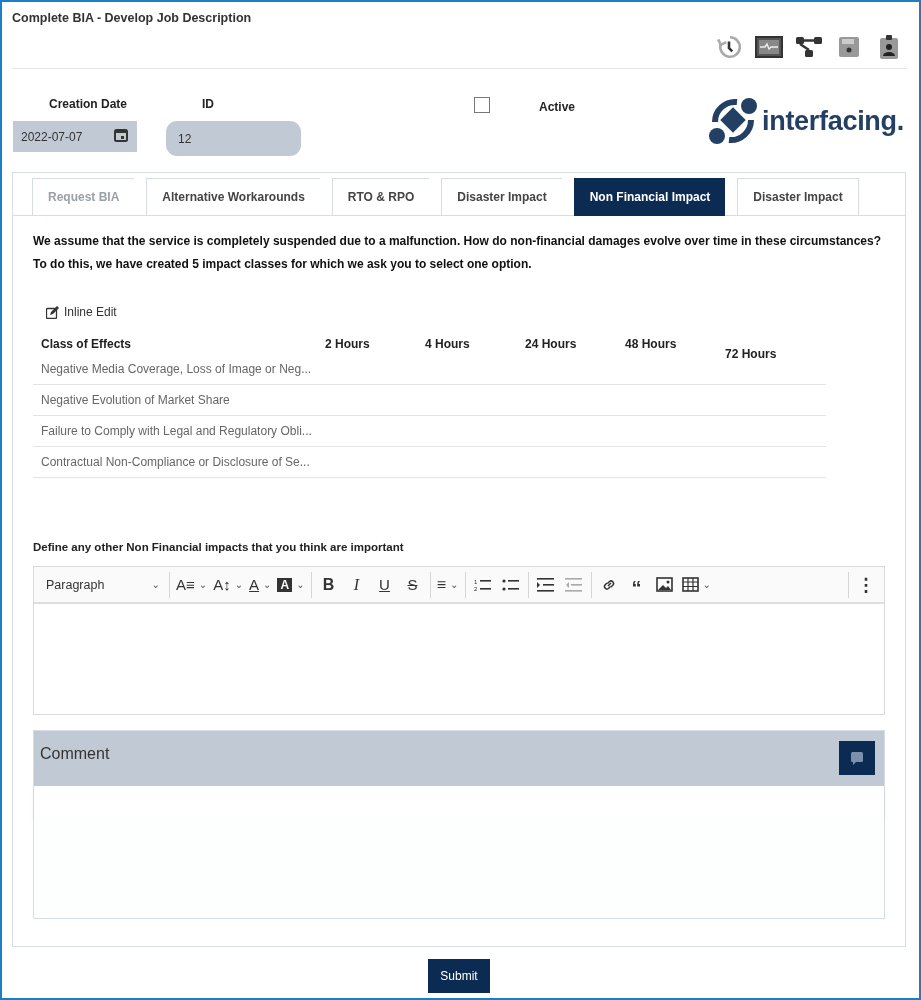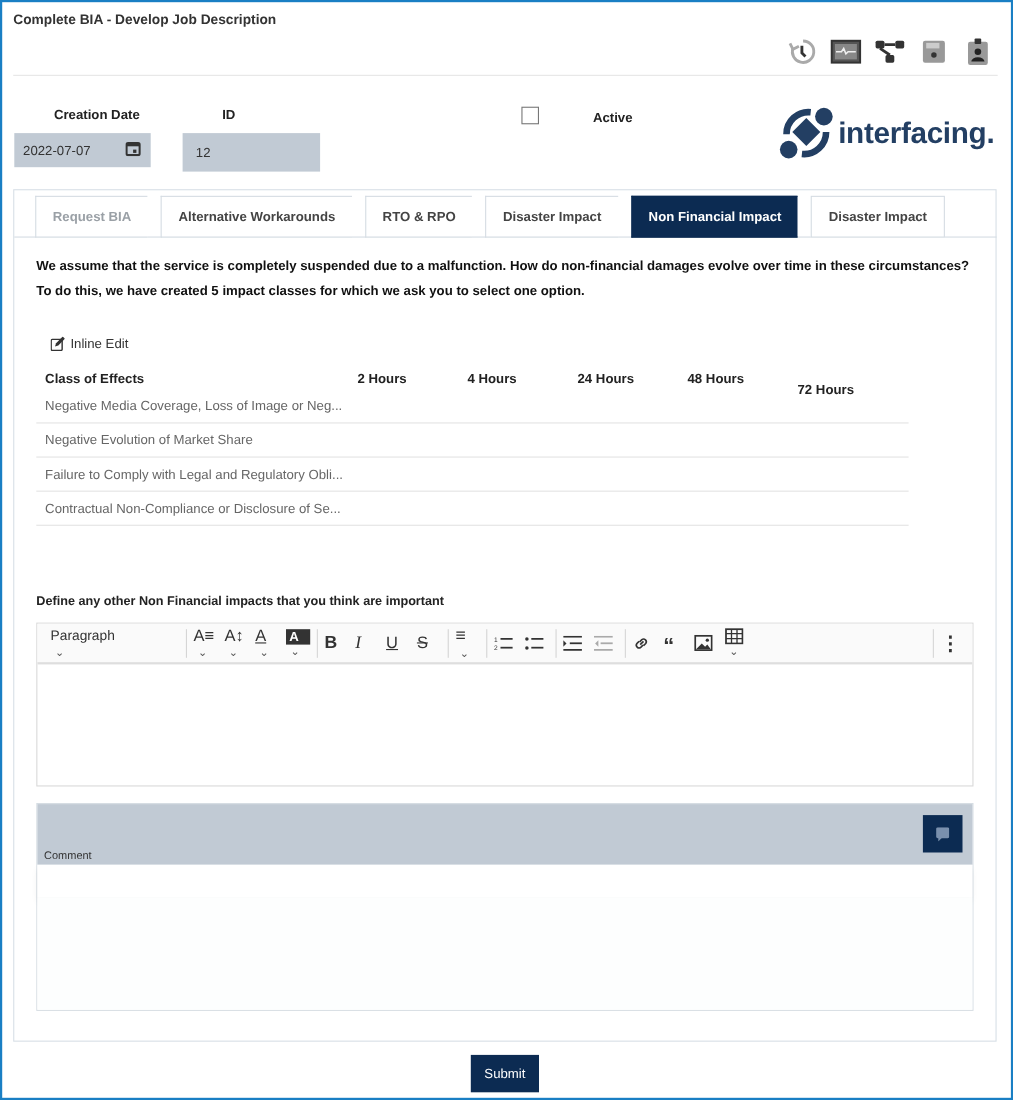--- a/index.html
+++ b/index.html
@@ -27,21 +27,21 @@
   .hr-top {
     position: absolute; left: 12px; right: 14px; top: 68px;
     height: 1px; background: #e6e6e6;
   }
   .lbl { position: absolute; font-size: 12px; font-weight: bold; color: #222; margin-left: 36px; }
   .field {
     position: absolute; background: #c1cad4; font-size: 12px; color: #333;
     display: flex; align-items: center;
   }
   .date-field { left: 13px; top: 121px; width: 124px; height: 31px; padding-left: 8px; justify-content: space-between; padding-right: 9px; }
-  .id-field { left: 166px; top: 121px; width: 125px; height: 35px; padding-left: 12px; }
+  .id-field { left: 166px; top: 121px; width: 135px; height: 35px; padding-left: 12px; border-radius: 11px; }
   .checkbox {
     position: absolute; left: 474px; top: 97px; width: 16px; height: 16px;
     border: 1.5px solid #777; background: #fff; cursor: pointer;
   }
   .logo { position: absolute; left: 707px; top: 96px; display: flex; align-items: center; gap: 3px; }
   .logo-text { font-size: 27px; font-weight: bold; color: #233f63; letter-spacing: -0.3px; }
 
   .panel {
     position: absolute; left: 12px; top: 172px; width: 894px; height: 775px;
     border: 1px solid #d7dfe6;
@@ -72,31 +72,31 @@
   .grid-row { display: flex; height: 31px; align-items: center; border-bottom: 1px solid #e3e3e3; font-size: 12px; color: #666; cursor: pointer; }
   .c0 { width: 292px; padding-left: 8px; white-space: nowrap; overflow: hidden; }
   .c1 { width: 100px; } .c2 { width: 100px; } .c3 { width: 100px; } .c4 { width: 100px; } .c5 { width: 100px; margin-top: 19px; }
 
   .define-lbl { position: absolute; left: 33px; top: 541px; font-size: 11.5px; font-weight: bold; color: #222; }
   .editor { position: absolute; left: 33px; top: 566px; width: 852px; height: 149px; border: 1px solid #d9d9d9; }
   .toolbar {
     height: 37px; background: #fafafa; border-bottom: 2px solid #dedede;
     display: flex; align-items: center; padding-left: 6px; font-size: 12.5px; color: #333;
   }
-  .tb { display: flex; justify-content: center; height: 28px; min-width: 28px; padding: 0 3px; cursor: pointer; color: #333; flex-direction: column; }
+  .tb { display: flex; align-items: center; justify-content: center; height: 28px; min-width: 28px; padding: 0 3px; cursor: pointer; color: #333; }
   .tb-sep { width: 1px; height: 26px; background: #d5d5d5; margin: 0 3px; }
   .chev { font-size: 10px; margin-left: 4px; color: #555; }
   .editor-body { height: 110px; cursor: text; }
 
   .comment {
     position: absolute; left: 33px; top: 730px; width: 852px; height: 189px;
     border: 1px solid #d6dde3;
   }
   .comment-head { height: 55px; background: #c1cad4; position: relative; }
-  .comment-label { position: absolute; left: 6px; top: 14px; font-size: 10px; color: #333; margin-top: 28px; }
+  .comment-label { position: absolute; left: 6px; top: 14px; font-size: 16px; color: #333; }
   .comment-btn { position: absolute; right: 9px; top: 10px; width: 36px; height: 34px; background: #0c2b52; display: flex; align-items: center; justify-content: center; cursor: pointer; }
   .comment-input { height: 30px; background: #fff; box-shadow: 0 4px 6px rgba(0,0,0,0.05); }
   .comment-area { height: 102px; background: #fdfefe; }
 
   .submit {
     position: absolute; left: 428px; top: 959px; width: 62px; height: 34px;
     background: #0c2b52; color: #fff; font-size: 12px; border: none;
     display: flex; align-items: center; justify-content: center; cursor: pointer;
     font-family: "Liberation Sans", sans-serif;
   }

